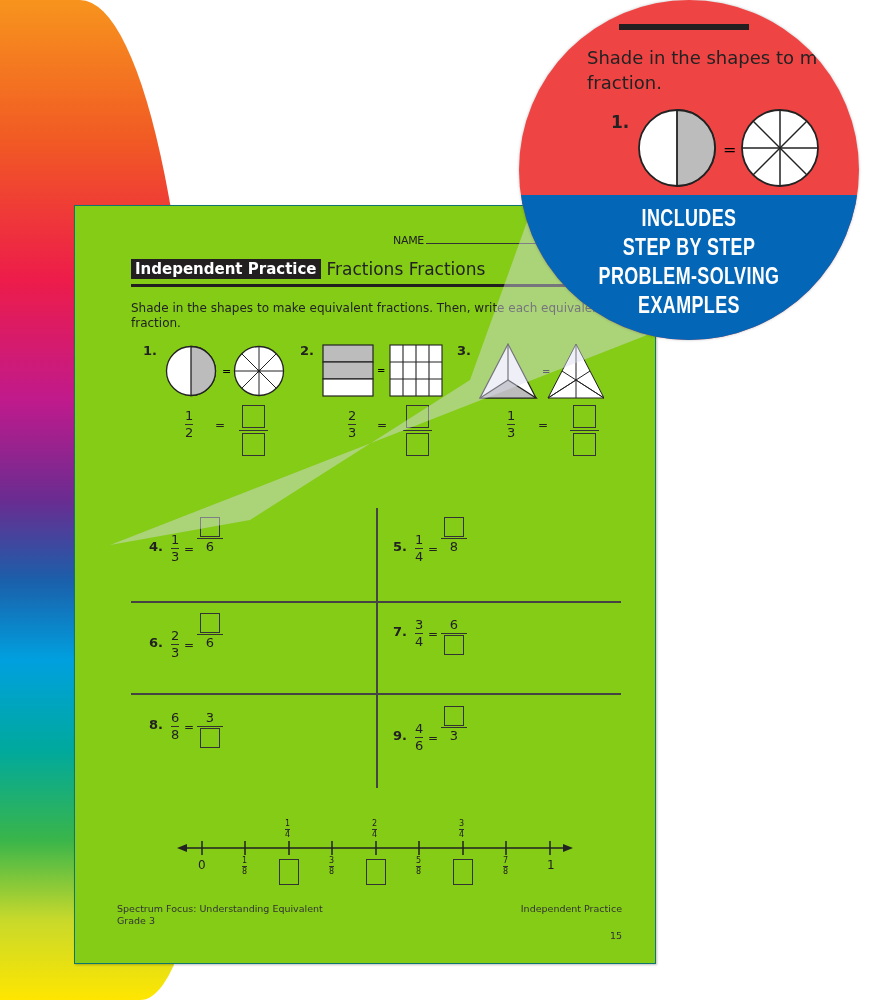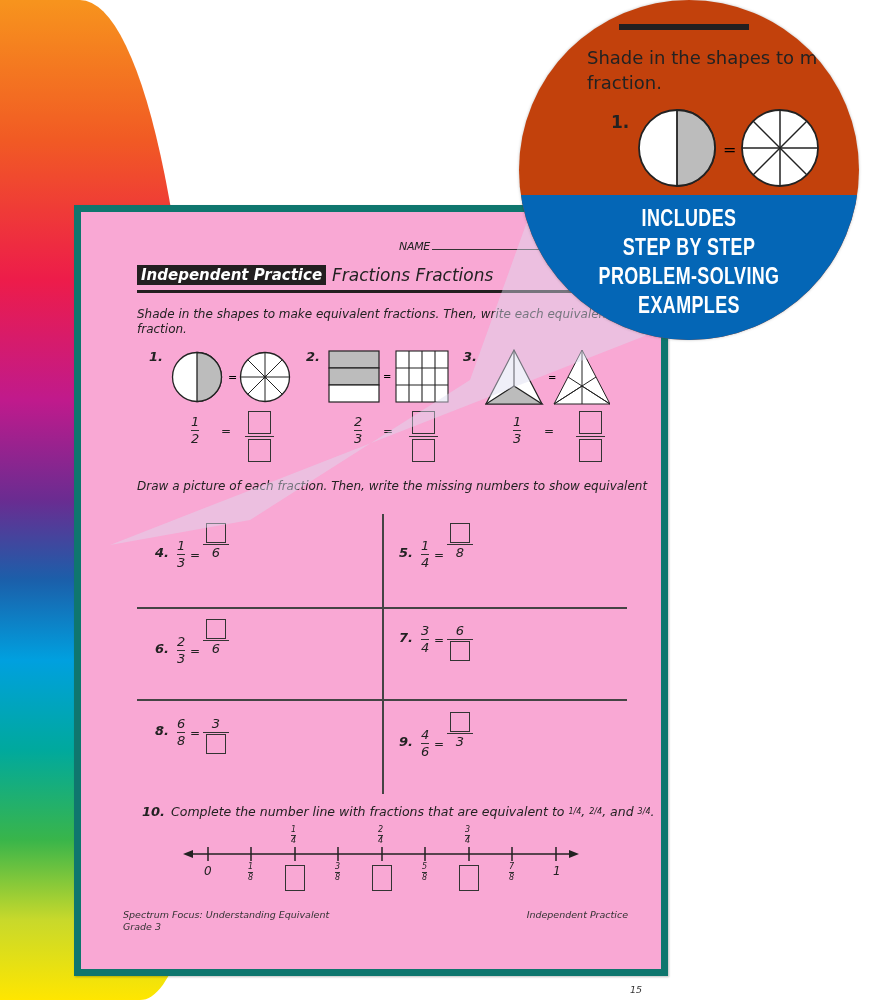--- a/index.html
+++ b/index.html
@@ -1,39 +1,39 @@
 <!DOCTYPE html>
 <html><head>
 <meta charset="utf-8">
 <style>
   html,body{margin:0;padding:0;}
   body{width:875px;height:1000px;position:relative;overflow:hidden;background:#ffffff;font-family:"DejaVu Sans",sans-serif;color:#222;}
   .rainbow{position:absolute;left:0;top:0;width:200px;height:1000px;
     background:linear-gradient(to bottom,#f7941d 0%,#f15a24 14%,#ed1c4a 28%,#c01a8c 40%,#6a2c91 50%,#1b5faa 58%,#00a0df 66%,#00a99d 75%,#39b54a 84%,#c8d92b 92%,#ffe600 100%);
     border-top-right-radius:120px 600px;border-bottom-right-radius:60px 200px;}
   .rainbow::after{content:"";position:absolute;right:0;top:0;width:26px;height:100%;background:linear-gradient(to right,rgba(255,255,255,0),rgba(255,255,255,0.35));border-top-right-radius:120px 600px;}
-  .page{position:absolute;left:74px;top:205px;width:580px;height:757px;background:#f9a8d4;border:7px solid #0f766e;box-shadow:1px 1px 2px rgba(0,0,0,.25);font-style:italic;}
+  .page{position:absolute;left:74px;top:205px;width:580px;height:757px;background:#84cc16;border:1px solid #0f766e;box-shadow:1px 1px 2px rgba(0,0,0,.25);}
   .wedge{position:absolute;left:0;top:0;width:875px;height:1000px;pointer-events:none;}
   .abs{position:absolute;}
   .name-line{position:absolute;left:318px;top:28px;font-size:11px;letter-spacing:-0.3px;}
   .name-line span.rule{display:inline-block;width:180px;border-bottom:1px solid #333;margin-left:2px;}
   .title-row{position:absolute;left:56px;top:53px;display:flex;align-items:center;}
   .title-badge{background:#231f20;color:#fff;font-weight:bold;font-size:15px;padding:1px 4px;}
   .title-text{font-size:17px;margin-left:6px;}
   .title-rule{position:absolute;left:56px;top:78px;width:520px;height:3px;background:#231f20;}
   .instr{position:absolute;font-size:12px;line-height:15px;}
   .qnum{position:absolute;font-weight:bold;font-size:13px;}
   .frac{position:absolute;display:flex;flex-direction:column;align-items:center;font-size:13px;line-height:14px;}
   .frac .bar{height:1px;background:#333;margin:1px 0;align-self:stretch;}
   .box{width:20px;height:20px;border:1.5px solid #333;box-sizing:border-box;}
   .eq{position:absolute;font-size:12px;}
   .grid-v{position:absolute;left:301px;top:302px;width:1.5px;height:280px;background:#444;}
   .grid-h{position:absolute;left:56px;width:490px;height:1.5px;background:#444;}
   .footer{position:absolute;font-size:9.5px;line-height:12px;color:#333;}
-  .circle{position:absolute;left:519px;top:0px;width:340px;height:340px;border-radius:50%;overflow:hidden;background:#c2410c;box-shadow:0 0 3px rgba(0,0,0,.25);}
+  .circle{position:absolute;left:519px;top:0px;width:340px;height:340px;border-radius:50%;overflow:hidden;background:#ef4444;box-shadow:0 0 3px rgba(0,0,0,.25);}
   .circle .band{position:absolute;left:0;top:195px;width:100%;height:160px;background:#0466b6;}
   .circle .band-text{position:absolute;left:0;top:204px;width:100%;text-align:center;color:#fff;font-family:"Liberation Sans",sans-serif;font-weight:bold;font-size:23px;line-height:29px;transform:scaleX(0.78);letter-spacing:0.5px;}
   .circle .topbar{position:absolute;left:100px;top:24px;width:130px;height:6px;background:#231f20;}
   .circle .ctext{position:absolute;left:68px;top:45px;font-size:18px;line-height:25px;color:#222;white-space:nowrap;}
   .circle .cnum{position:absolute;left:92px;top:112px;font-weight:bold;font-size:17px;}
   .nl-label{position:absolute;font-size:12px;text-align:center;}
 </style>
 </head>
 <body>
 
@@ -125,21 +125,20 @@
       <span>3</span>
   </div>
   <span class="eq" style="left:463px;top:212px;">=</span>
   <div class="frac" style="left:498px;top:199px;">
     <div class="box" style="width:23px;height:23px;"></div>
       <span class="bar" style="margin:2px -3px;"></span>
       <div class="box" style="width:23px;height:23px;"></div>
   </div>
 
   <div class="instr" style="left:56px;top:267px;">
-    <div>Draw a picture of each fraction. Then, write the missing numbers to show equivalent</div>
   </div>
 
   <div class="grid-v"></div>
   <div class="grid-h" style="top:395px;"></div>
   <div class="grid-h" style="top:487px;"></div>
 
   <div class="abs" style="left:74px;top:311px;">
     <span class="qnum" style="left:0;top:22px;">4.</span>
     <div class="frac" style="left:22px;top:16px;">
         <span>1</span>
@@ -222,27 +221,20 @@
         <span>6</span>
       </div>
     <span class="eq" style="left:35px;top:25px;">=</span>
     <div class="frac" style="left:48px;top:0px;width:26px;">
         <div class="box"></div>
         <span class="bar"></span>
         <span>3</span>
       </div>
   </div>
 
-  <div class="abs" style="left:61px;top:592px;font-size:12.5px;white-space:nowrap;">
-    <span style="font-weight:bold;font-size:13px;margin-right:6px;">10.</span><span>Complete the number line with fractions that are equivalent to</span>
-    <span style="font-size:8px;vertical-align:2px;">1/4</span>,
-    <span style="font-size:8px;vertical-align:2px;">2/4</span>,
-    <span>and</span>
-    <span style="font-size:8px;vertical-align:2px;">3/4</span>.
-  </div>
 
   <svg class="abs" style="left:100px;top:630px;" width="400" height="30">
     <line x1="8" y1="12" x2="392" y2="12" stroke="#222" stroke-width="1.5"></line>
     <polygon points="2,12 12,8 12,16" fill="#222"></polygon>
     <polygon points="398,12 388,8 388,16" fill="#222"></polygon>
     <g stroke="#222" stroke-width="1.5">
       <line x1="27" y1="5" x2="27" y2="19"></line>
         <line x1="70" y1="5" x2="70" y2="19"></line>
         <line x1="114" y1="5" x2="114" y2="19"></line>
       <line x1="157" y1="5" x2="157" y2="19"></line>
@@ -296,21 +288,21 @@
     </div>
   <span class="nl-label" style="left:472px;top:652px;">1</span>
 
   <div class="footer" style="left:42px;top:697px;">
     <div>Spectrum Focus: Understanding Equivalent</div>
     <div>Grade 3</div>
   </div>
   <div class="footer" style="right:33px;top:697px;text-align:right;">
     <div>Independent Practice</div>
   </div>
-  <div class="footer" style="right:19px;top:724px;margin-top:48px;">15</div>
+  <div class="footer" style="right:33px;top:724px;">15</div>
 </div>
 
 <svg class="wedge">
   <polygon points="560,130 660,330 110,545 250,520 470,380" fill="#dcdcf0" opacity="0.45"></polygon>
 </svg>
 
 <div class="circle">
   <div class="topbar"></div>
   <div class="ctext">
     <div>Shade in the shapes to m</div>

